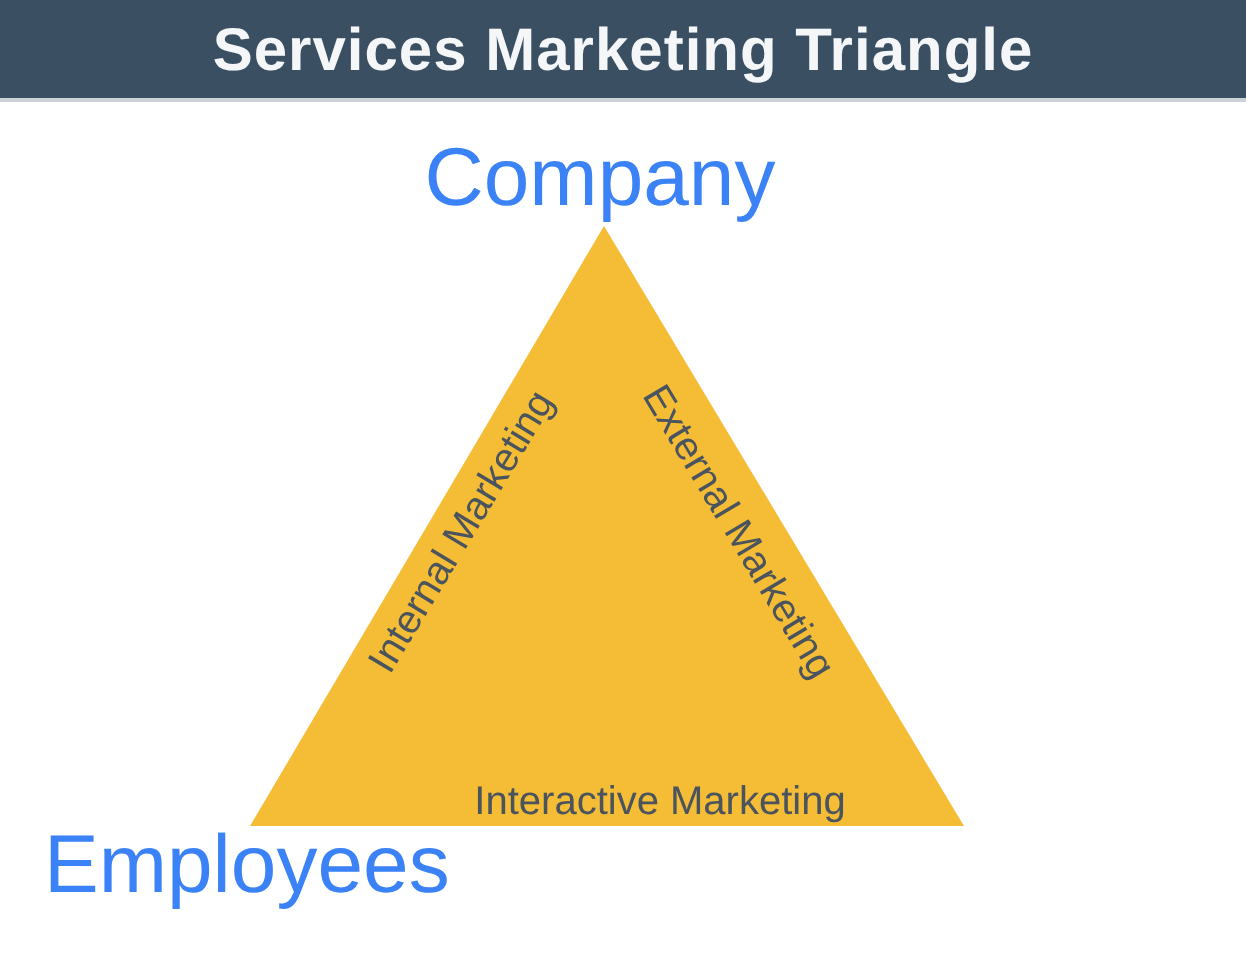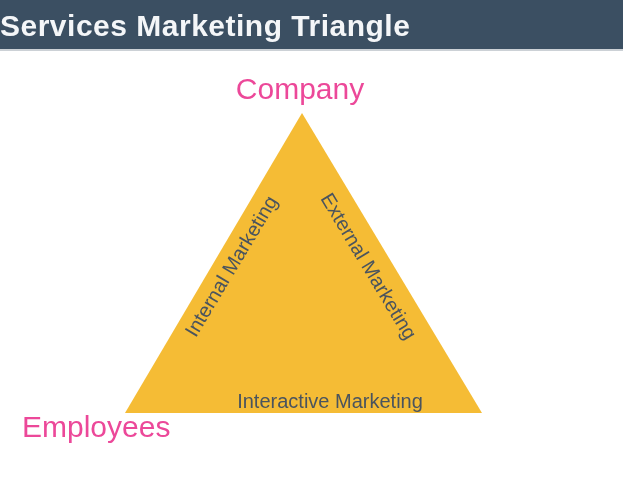--- a/index.html
+++ b/index.html
@@ -8,37 +8,37 @@
     width:623px;height:487px;
     background:#ffffff;
     overflow:hidden;
     font-family:"Liberation Sans","DejaVu Sans",sans-serif;
   }
   .title-bar{
     position:absolute;left:0;top:0;
     width:623px;height:49px;
     background:#3b4f62;
     border-bottom:2px solid #ccd1d6;
-    display:flex;align-items:center;justify-content:flex-start;
+    display:flex;align-items:center;justify-content:center;
   }
   .page-title{
     margin:0;
     color:#f4f6f8;
     font-size:30px;
     font-weight:bold;
     letter-spacing:0.5px;
     line-height:1;
     padding-top:2px;
   }
   .canvas{position:absolute;left:0;top:0;width:623px;height:487px;}
   .triangle-svg{position:absolute;left:0;top:0;}
   .vertex-label{
     position:absolute;
-    color:#ec4899;
-    font-size:30px;
+    color:#3b82f6;
+    font-size:41px;
     line-height:1;
     white-space:nowrap;
   }
   .company{left:300px;top:89px;transform:translate(-50%,-50%);}
   .employees{left:22px;top:412px;}
   .customers{left:445px;top:424px;}
   .edge-label{
     position:absolute;
     color:#4a545e;
     font-size:20px;

